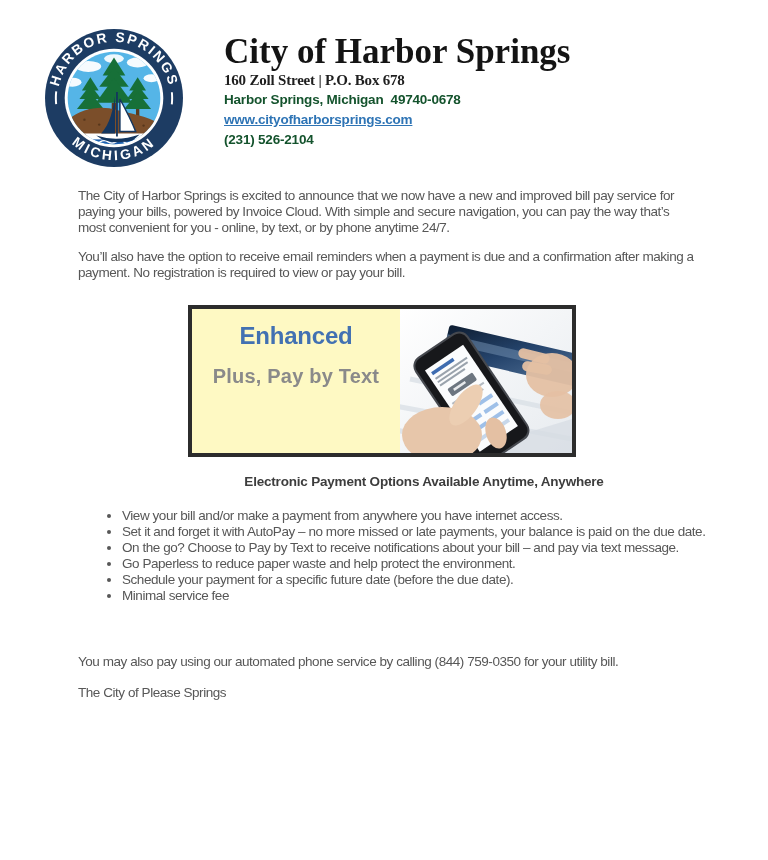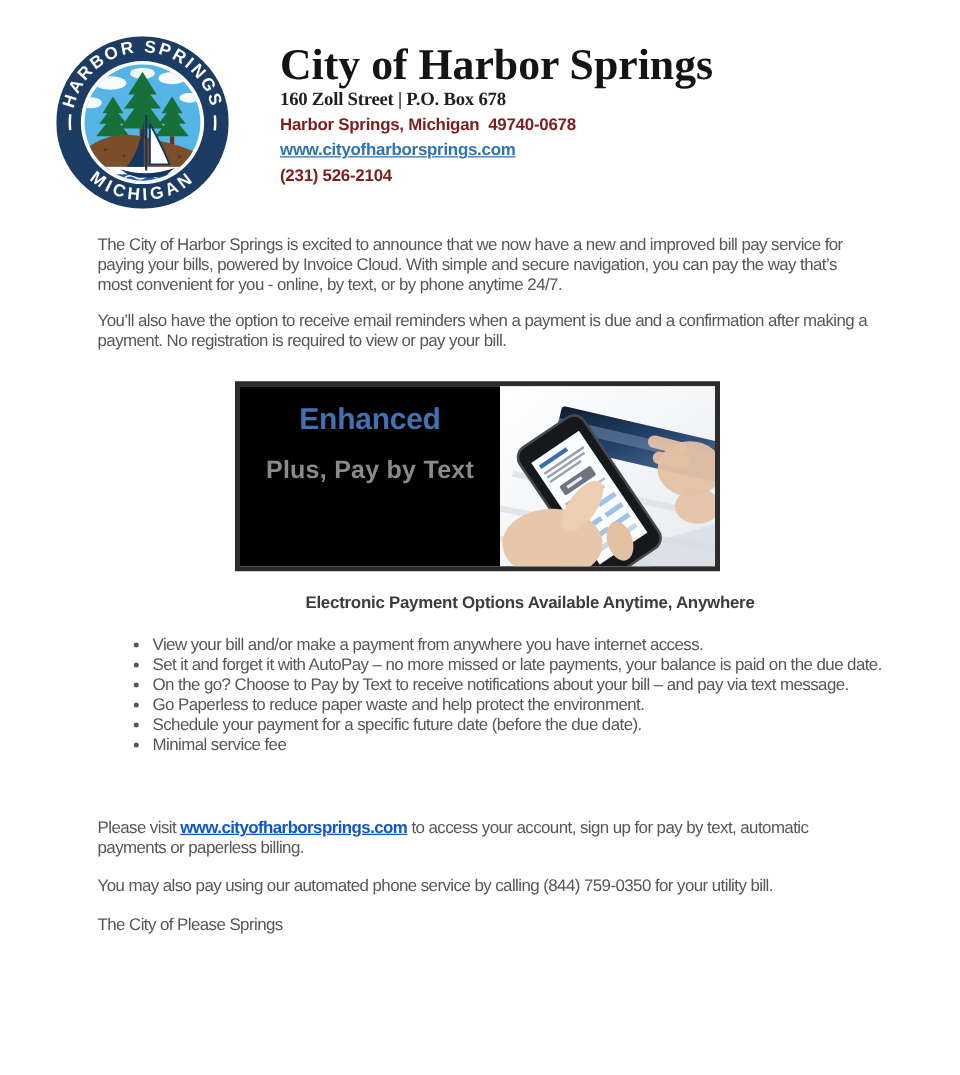--- a/index.html
+++ b/index.html
@@ -17,38 +17,38 @@
   .header-block{left:224px;top:34px;width:470px;}
   .doc-title{
     font-family:"Liberation Serif","DejaVu Serif",serif;
     font-weight:bold;font-size:35px;line-height:36px;color:#141414;margin:0;
   }
   .addr-line{
     font-family:"Liberation Serif","DejaVu Serif",serif;
     font-weight:bold;font-size:15px;line-height:16px;color:#1f1f1f;
     margin-top:2px;letter-spacing:-0.2px;
   }
-  .hdr-sans{font-weight:bold;font-size:13.5px;line-height:16px;color:#7f1d1d;
+  .hdr-sans{font-weight:bold;font-size:13.5px;line-height:16px;color:#14532d;
     margin-top:4px;letter-spacing:-0.2px;}
   .hdr-link{display:inline-block;font-weight:bold;font-size:13.5px;line-height:16px;
     color:#2e74b5;text-decoration:underline;margin-top:4px;letter-spacing:-0.2px;}
 
   
   .bodytext{font-size:13.5px;line-height:16px;color:#575757;letter-spacing:-0.45px;}
   .intro{left:78px;top:188px;width:622px;}
   .intro p{margin:0;}
   .intro p + p{margin-top:13px;}
 
   
   .banner{
     left:188px;top:305px;width:388px;height:152px;box-sizing:border-box;
     border:4px solid #2c2c2c;background:#ffffff;display:flex;
   }
   .banner-left{flex:1 1 auto;display:flex;flex-direction:column;align-items:center;
-    justify-content:flex-start;padding-top:9px;background:#000000;}
+    justify-content:flex-start;padding-top:9px;background:#fef9c3;}
   .banner-line-blue{font-weight:bold;font-size:24px;line-height:36px;color:#4271b2;letter-spacing:-0.2px;}
   .banner-line-gray{font-weight:bold;font-size:20px;line-height:26px;color:#8a8a8a;margin-top:9px;letter-spacing:0.2px;}
   .banner-photo{width:172px;height:100%;flex:0 0 auto;}
   .banner-photo svg{display:block;width:100%;height:100%;}
 
   
   .caption{left:0;top:474px;width:768px;text-align:center;
     font-weight:bold;font-size:13.5px;line-height:16px;color:#3d3d3d;letter-spacing:-0.2px;padding-left:40px;}
 
   
@@ -228,16 +228,15 @@
     <li><span>View your bill and/or make a payment from anywhere you have internet access.</span></li>
     <li><span>Set it and forget it with </span><b>AutoPay</b><span> – no more missed or late payments, your balance is paid on the due date.</span></li>
     <li><span>On the go? Choose to </span><b>Pay by Text</b><span> to receive notifications about your bill – and pay via text message.</span></li>
     <li><span>Go </span><b>Paperless</b><span> to reduce paper waste and help protect the environment.</span></li>
     <li><b>Schedule</b><span> your payment for a specific future date (before the due date).</span></li>
     <li><span>Minimal service fee</span></li>
   </ul>
 </div>
 
 <div class="abs footer bodytext">
-  <p><span>Please visit </span><a class="footer-link">www.cityofharborsprings.com</a><span> to access your account, sign up for pay by text, automatic payments or paperless billing.</span></p>
   <p><span>You may also pay using our automated phone service by calling </span><b>(844) 759-0350</b><span> for your </span><b>utility</b><span> bill.</span></p>
   <p>The City of Please Springs</p>
 </div>
 
 </body></html>

